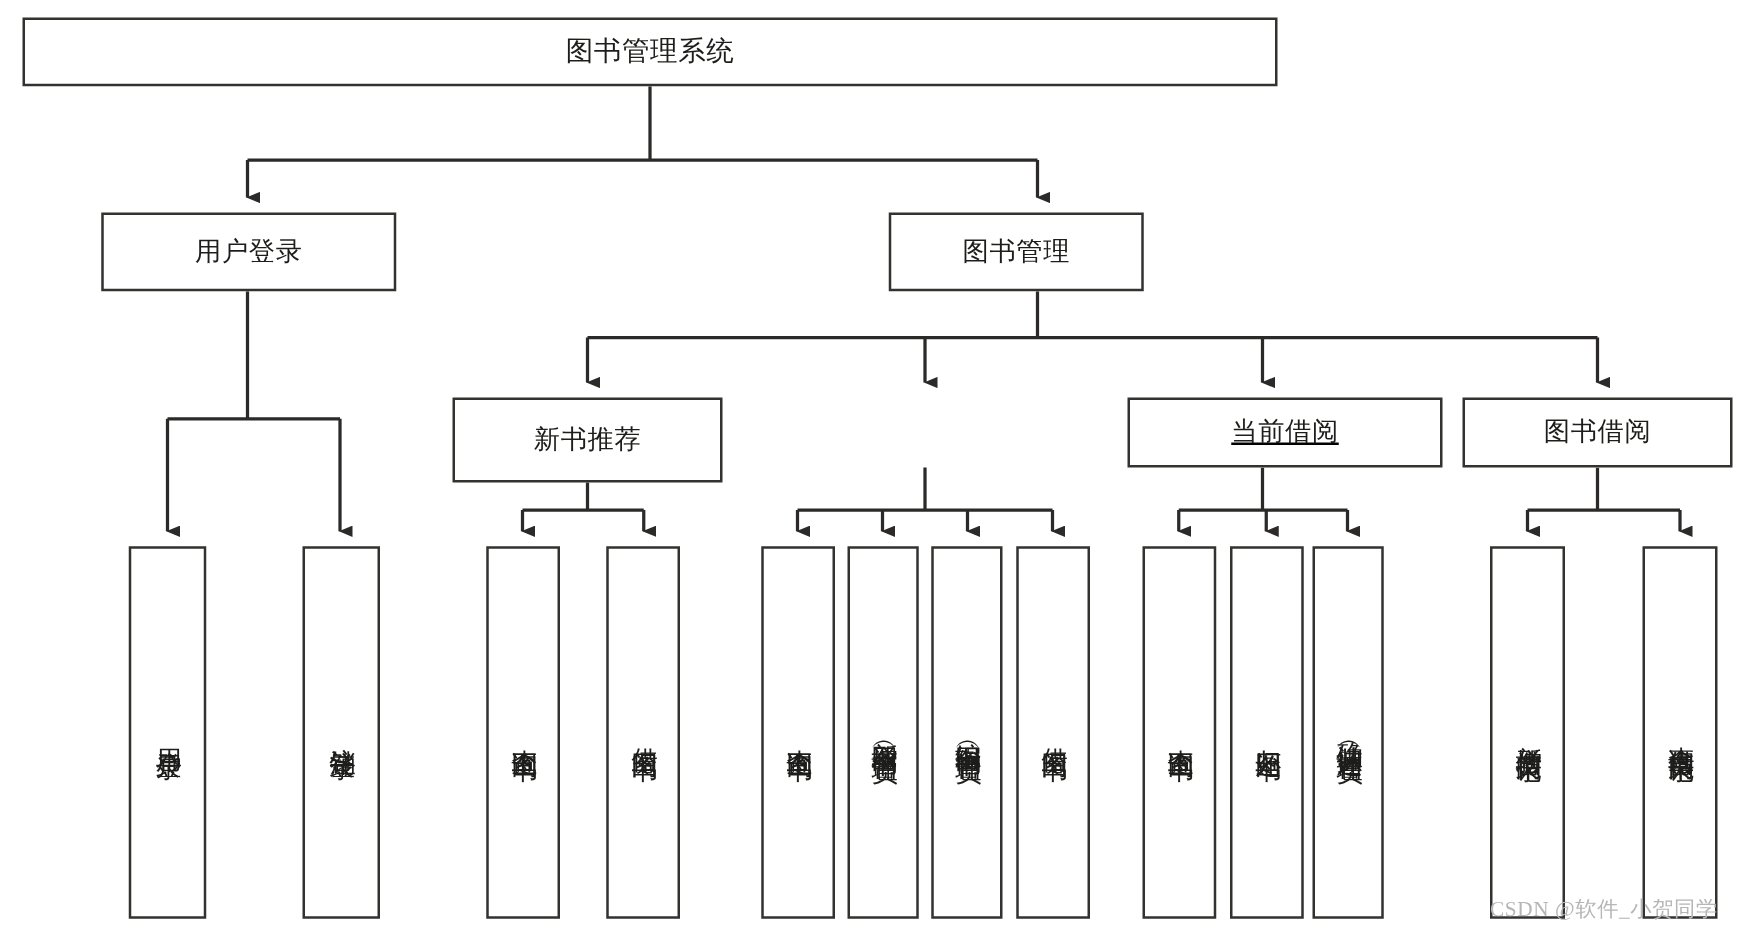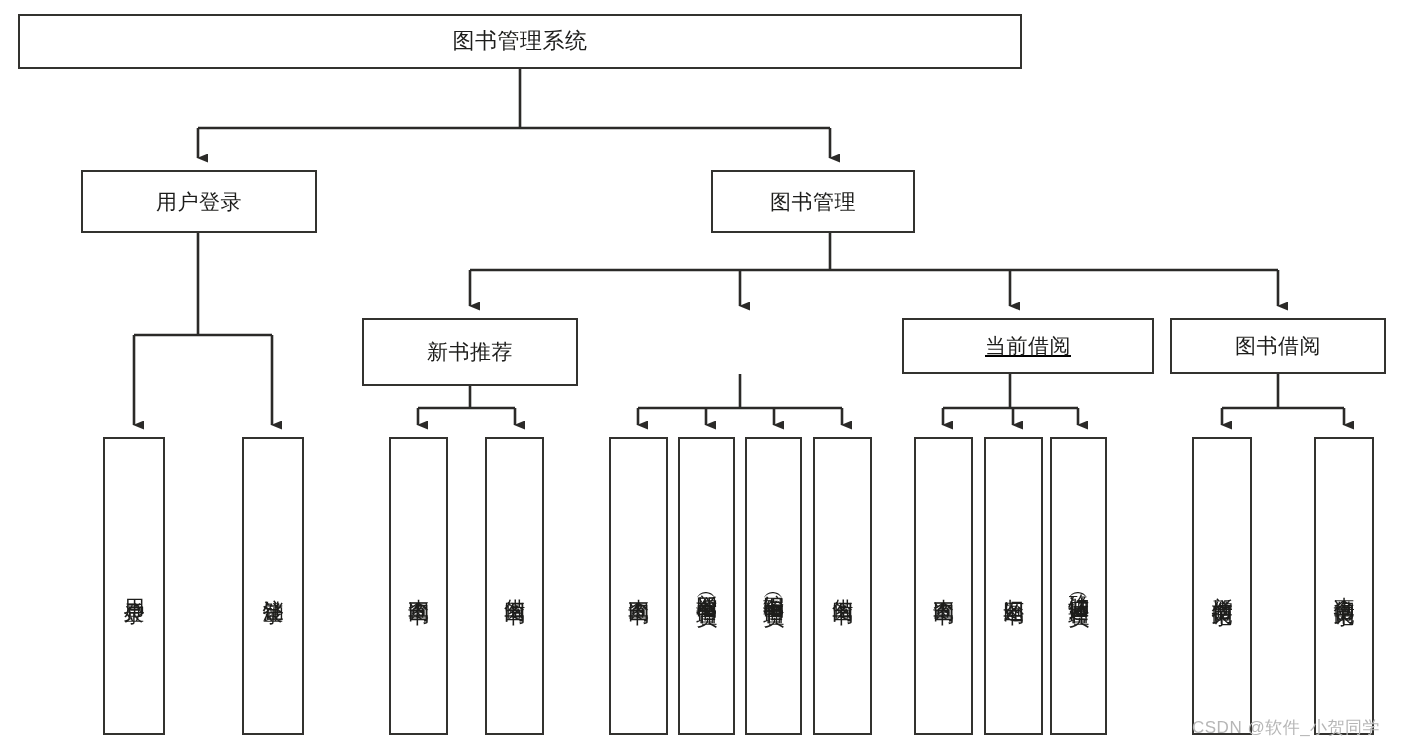--- a/index.html
+++ b/index.html
@@ -53,20 +53,21 @@
   }
   .root .node-label-h {
     font-size: 22px;
   }
   .watermark {
     position: absolute;
     font-size: 17px;
     color: #b6b6b6;
     white-space: nowrap;
     letter-spacing: 0.5px;
+    font-family: Liberation Serif, serif;
   }
 </style>
 </head>
 <body>
 
 <div id="diagram-canvas">
 
   <svg id="diagram-svg" viewBox="0 0 1405 747" xmlns="http://www.w3.org/2000/svg">
     <defs>
       <marker id="arrowhead" markerWidth="9" markerHeight="11" refX="4.5" refY="10" orient="auto" markerUnits="userSpaceOnUse">

